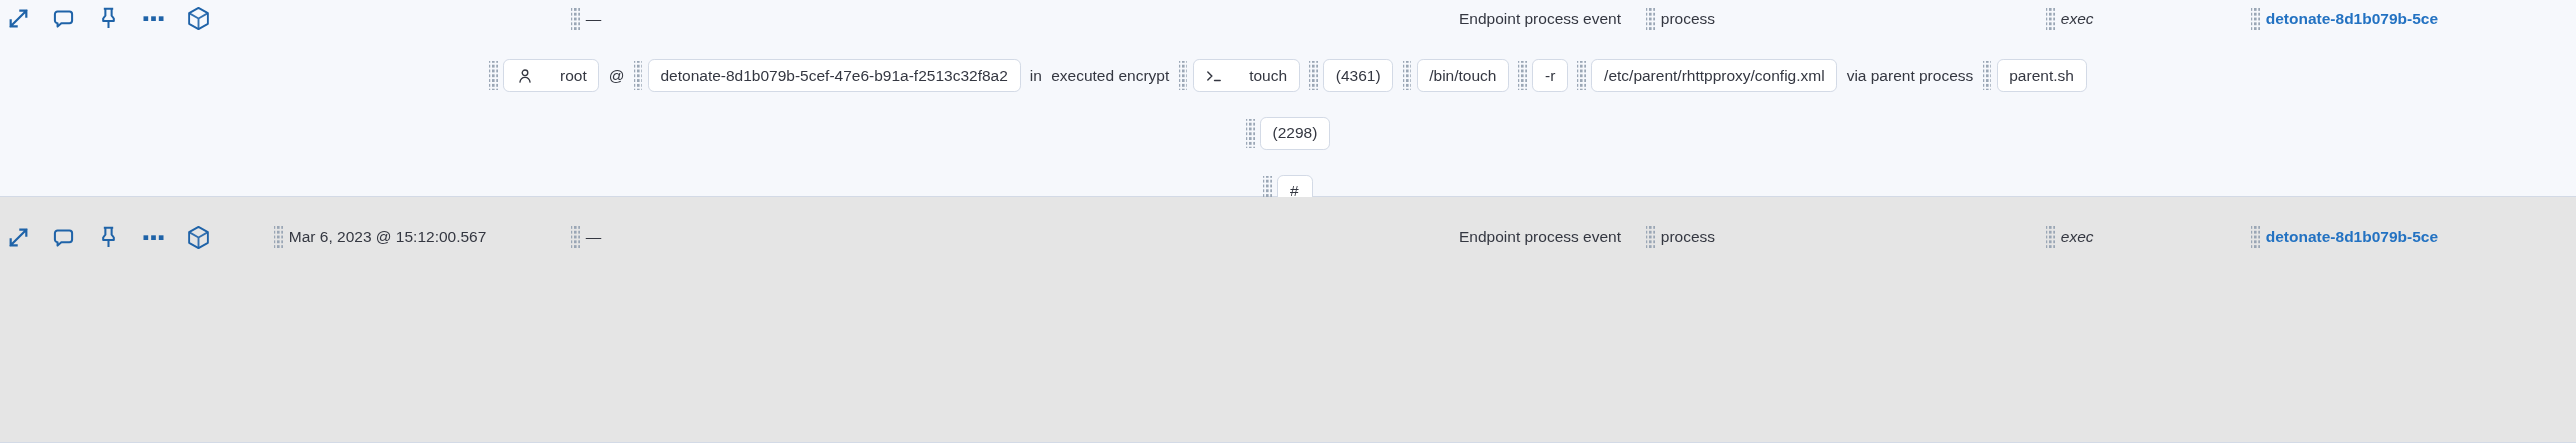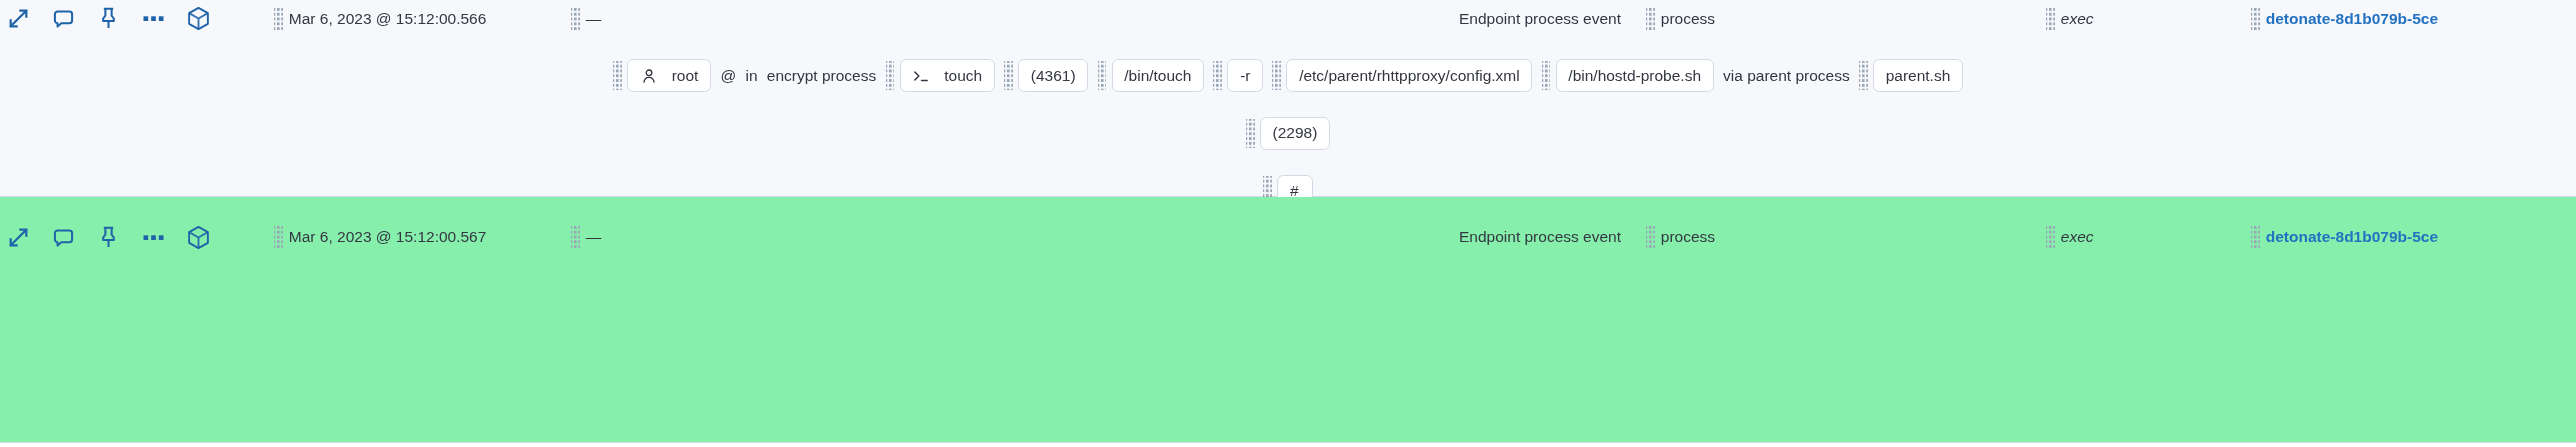--- a/index.html
+++ b/index.html
@@ -8,21 +8,21 @@
   }
   *{box-sizing:border-box;}
   html,body{margin:0;padding:0;}
   body{
     width:2576px;height:448px;overflow:hidden;background:#fff;
     font-family:"Liberation Sans",sans-serif;font-size:15.5px;color:var(--text);
     -webkit-font-smoothing:antialiased;
   }
   .event-row{position:relative;width:100%;border-bottom:1.6px solid var(--divider);}
   .row-0{height:197px;background:var(--row1-bg);}
-  .row-1{height:246px;background:#86efac;}
+  .row-1{height:246px;background:#e5e5e5;}
 
   
   .meta{position:absolute;left:0;right:0;height:34px;}
   .row-0 .meta{top:1.6px;}
   .row-1 .meta{top:23px;}
   .cell{position:absolute;top:0;display:flex;align-items:center;gap:6.2px;height:34px;white-space:nowrap;}
   .c-actions{left:6.2px;gap:20px;}
   .c-timestamp{left:274px;}
   .c-dash{left:571px;}
   .c-summary{left:1459px;}
@@ -43,21 +43,21 @@
 
   
   .renderer{
     position:absolute;left:68px;right:68px;
     display:flex;flex-wrap:wrap;justify-content:center;align-items:center;
     column-gap:9.3px;row-gap:12.4px;
   }
   .row-0 .renderer{top:59px;}
   .field{display:flex;align-items:center;gap:5.4px;}
   .badge{
-    display:inline-flex;align-items:center;gap:14px;background:#fff;
+    display:inline-flex;align-items:center;gap:26px;background:#fff;
     border:1.6px solid var(--badge-border);border-radius:6.2px;height:33px;
     padding:0 11.7px;white-space:nowrap;cursor:grab;
   }
   .badge svg{width:18px;height:18px;display:block;flex:0 0 auto;}
   .word{white-space:nowrap;}
   .break{flex-basis:100%;height:0;}
   .hash-prefix{margin-right:1.6px;}
 </style>
 </head>
 <body>
@@ -88,24 +88,20 @@
               <rect x="11.4" y="6.6" width="3" height="3"></rect>
             </svg>
         </span>
         <span class="action-icon">
           <svg viewBox="0 0 16 16" fill="none" stroke="currentColor" stroke-width="1.2" stroke-linejoin="round">
               <path d="M8 1.2l6 3.4v6.8L8 14.8l-6-3.4V4.6z"></path>
               <path d="M2 4.6L8 8l6-3.4M8 8v6.8" opacity=".9"></path>
             </svg>
         </span>
       </div>
-      <div class="cell c-timestamp">
-        <span class="handle"></span>
-        <span class="label">Mar 6, 2023 @ 15:12:00.566</span>
-      </div>
       <div class="cell c-dash">
         <span class="handle"></span>
         <span class="label">—</span>
       </div>
       <div class="cell c-summary">
         <span class="label">Endpoint process event</span>
       </div>
       <div class="cell c-category">
         <span class="handle"></span>
         <span class="label">process</span>
@@ -125,22 +121,28 @@
         <span class="handle tall"></span>
         <span class="badge">
           <svg viewBox="0 0 16 16" fill="none" stroke="#343741" stroke-width="1.2">
               <circle cx="8" cy="5.2" r="2.5"></circle>
               <path d="M3.4 13.8c.5-3.2 2.5-4.6 4.6-4.6s4.1 1.4 4.6 4.6"></path>
             </svg>
           <span>root</span>
         </span>
       </span>
       <span class="word">@</span>
+      <span class="field">
+        <span class="handle tall"></span>
+        <span class="badge">
+          <span>detonate-8d1b079b-5cef-47e6-b91a-f2513c32f8a2</span>
+        </span>
+      </span>
       <span class="word">in</span>
-      <span class="word">encrypt process</span>
+      <span class="word">executed encrypt</span>
       <span class="field">
         <span class="handle tall"></span>
         <span class="badge">
           <svg viewBox="0 0 16 16" fill="none" stroke="#343741" stroke-width="1.3" stroke-linecap="round">
               <path d="M2.5 4.5L6 8l-3.5 3.5M8.5 12h5"></path>
             </svg>
           <span>touch</span>
         </span>
       </span>
       <span class="field">
@@ -158,26 +160,20 @@
       <span class="field">
         <span class="handle tall"></span>
         <span class="badge">
           <span>-r</span>
         </span>
       </span>
       <span class="field">
         <span class="handle tall"></span>
         <span class="badge">
           <span>/etc/parent/rhttpproxy/config.xml</span>
-        </span>
-      </span>
-      <span class="field">
-        <span class="handle tall"></span>
-        <span class="badge">
-          <span>/bin/hostd-probe.sh</span>
         </span>
       </span>
       <span class="word">via parent process</span>
       <span class="field">
         <span class="handle tall"></span>
         <span class="badge">
           <span>parent.sh</span>
         </span>
       </span>
       <span class="break"></span>

